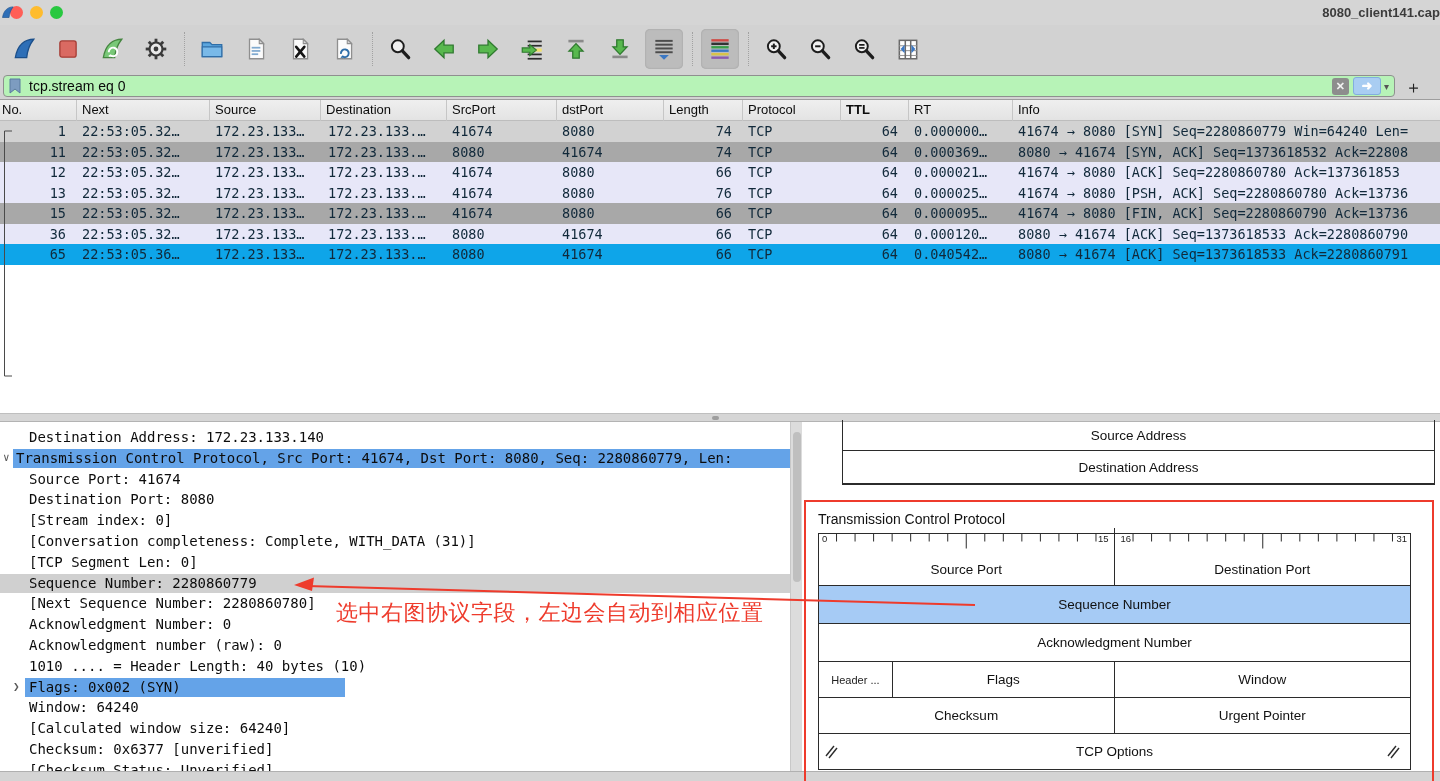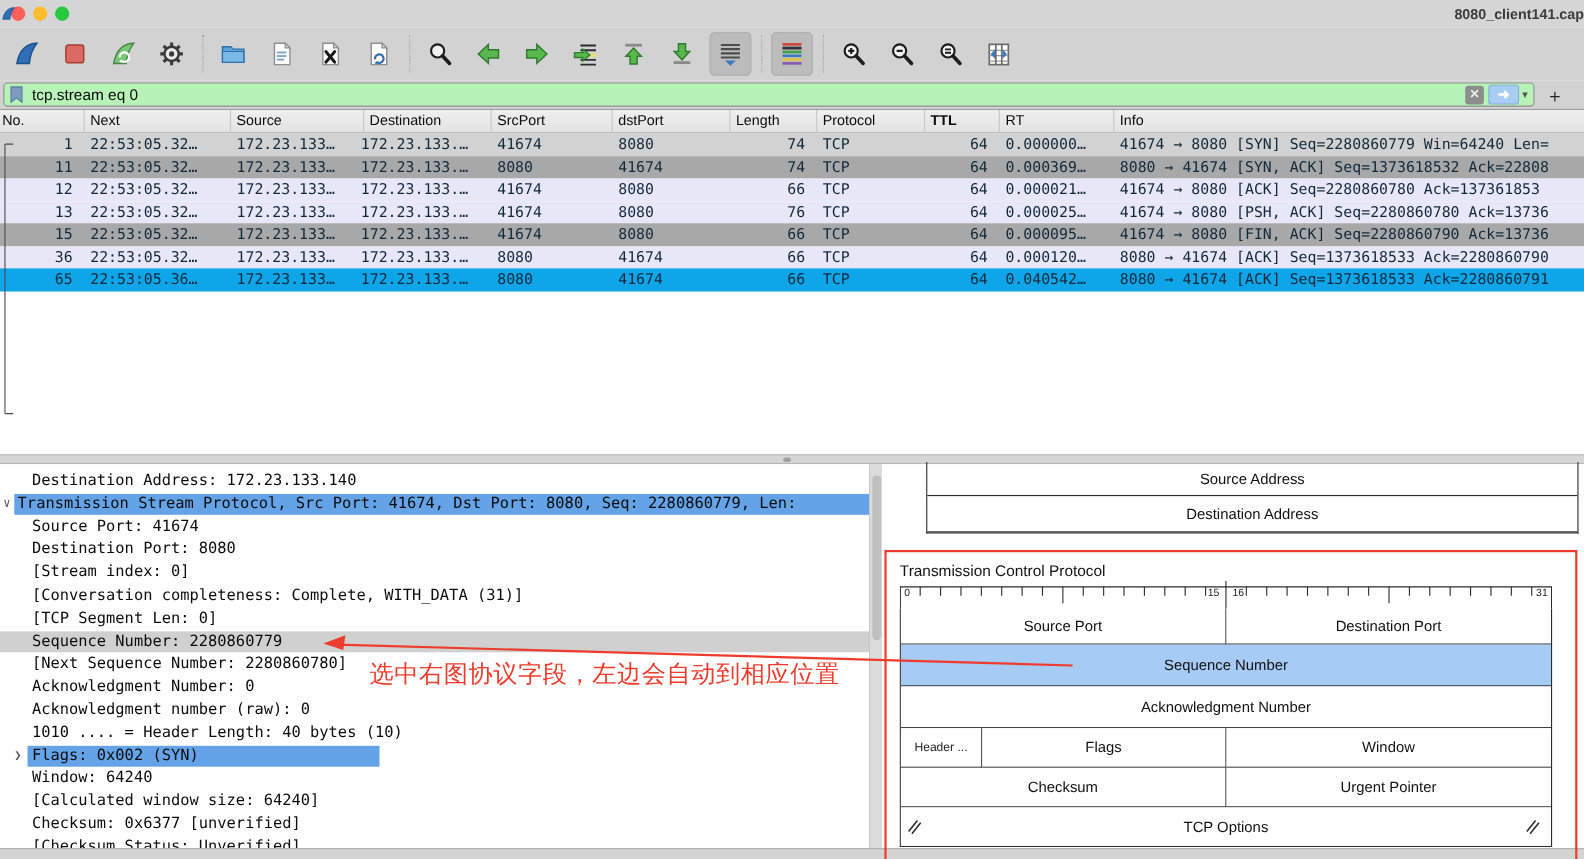--- a/index.html
+++ b/index.html
@@ -283,21 +283,21 @@
     <span id="filter-caret">▾</span>
   </div>
   <span id="filter-add">＋</span>
 </div>
 
 <div id="packetlist">
   <div id="pl-header">
       <div class="hcell first" style="left: 0px; width: 76px;">No.</div>
       <div class="hcell" style="left: 76px; width: 133px;">Next</div>
       <div class="hcell" style="left: 209px; width: 113px;">Source</div>
-      <div class="hcell" style="left: 330px; width: 124px;">Destination</div>
+      <div class="hcell" style="left: 320px; width: 124px;">Destination</div>
       <div class="hcell" style="left: 446px; width: 110px;">SrcPort</div>
       <div class="hcell" style="left: 556px; width: 107px;">dstPort</div>
       <div class="hcell" style="left: 663px; width: 79px;">Length</div>
       <div class="hcell" style="left: 742px; width: 98px;">Protocol</div>
       <div class="hcell" style="left: 840px; width: 68px; font-weight: bold;">TTL</div>
       <div class="hcell" style="left: 908px; width: 104px;">RT</div>
       <div class="hcell" style="left: 1012px; width: 428px;">Info</div>
     </div>
   <div id="pl-rows">
       <div class="prow" style="top: 21px; background: rgb(210, 210, 210);">
@@ -400,21 +400,21 @@
     </g>
   </svg>
 </div>
 
 <div id="splitter">
   <div id="splitter-dot"></div>
 </div>
 
 <div id="detailpane">
     <div class="dline" style="top: 5px;"><span class="txt" style="margin-left: 29px;">Destination Address: 172.23.133.140</span></div>
-    <div class="dline" style="top: 25.8px;"><div class="hl" style="left: 13px; width: 777px; background: rgb(100, 163, 232);"></div><span class="chev" style="left: 3px;">∨</span><span class="txt" style="margin-left: 16px;">Transmission Stream Protocol, Src Port: 41674, Dst Port: 8080, Seq: 2280860779, Len:</span></div>
+    <div class="dline" style="top: 25.8px;"><div class="hl" style="left: 13px; width: 777px; background: rgb(100, 163, 232);"></div><span class="chev" style="left: 3px;">∨</span><span class="txt" style="margin-left: 16px;">Transmission Control Protocol, Src Port: 41674, Dst Port: 8080, Seq: 2280860779, Len:</span></div>
     <div class="dline" style="top: 46.6px;"><span class="txt" style="margin-left: 29px;">Source Port: 41674</span></div>
     <div class="dline" style="top: 67.4px;"><span class="txt" style="margin-left: 29px;">Destination Port: 8080</span></div>
     <div class="dline" style="top: 88.2px;"><span class="txt" style="margin-left: 29px;">[Stream index: 0]</span></div>
     <div class="dline" style="top: 109px;"><span class="txt" style="margin-left: 29px;">[Conversation completeness: Complete, WITH_DATA (31)]</span></div>
     <div class="dline" style="top: 129.8px;"><span class="txt" style="margin-left: 29px;">[TCP Segment Len: 0]</span></div>
     <div class="dline" style="top: 150.6px;"><div class="hl" style="left: 0px; width: 790px; background: rgb(208, 208, 208);"></div><span class="txt" style="margin-left: 29px;">Sequence Number: 2280860779</span></div>
     <div class="dline" style="top: 171.4px;"><span class="txt" style="margin-left: 29px;">[Next Sequence Number: 2280860780]</span></div>
     <div class="dline" style="top: 192.2px;"><span class="txt" style="margin-left: 29px;">Acknowledgment Number: 0</span></div>
     <div class="dline" style="top: 213px;"><span class="txt" style="margin-left: 29px;">Acknowledgment number (raw): 0</span></div>
     <div class="dline" style="top: 233.8px;"><span class="txt" style="margin-left: 29px;">1010 .... = Header Length: 40 bytes (10)</span></div>

